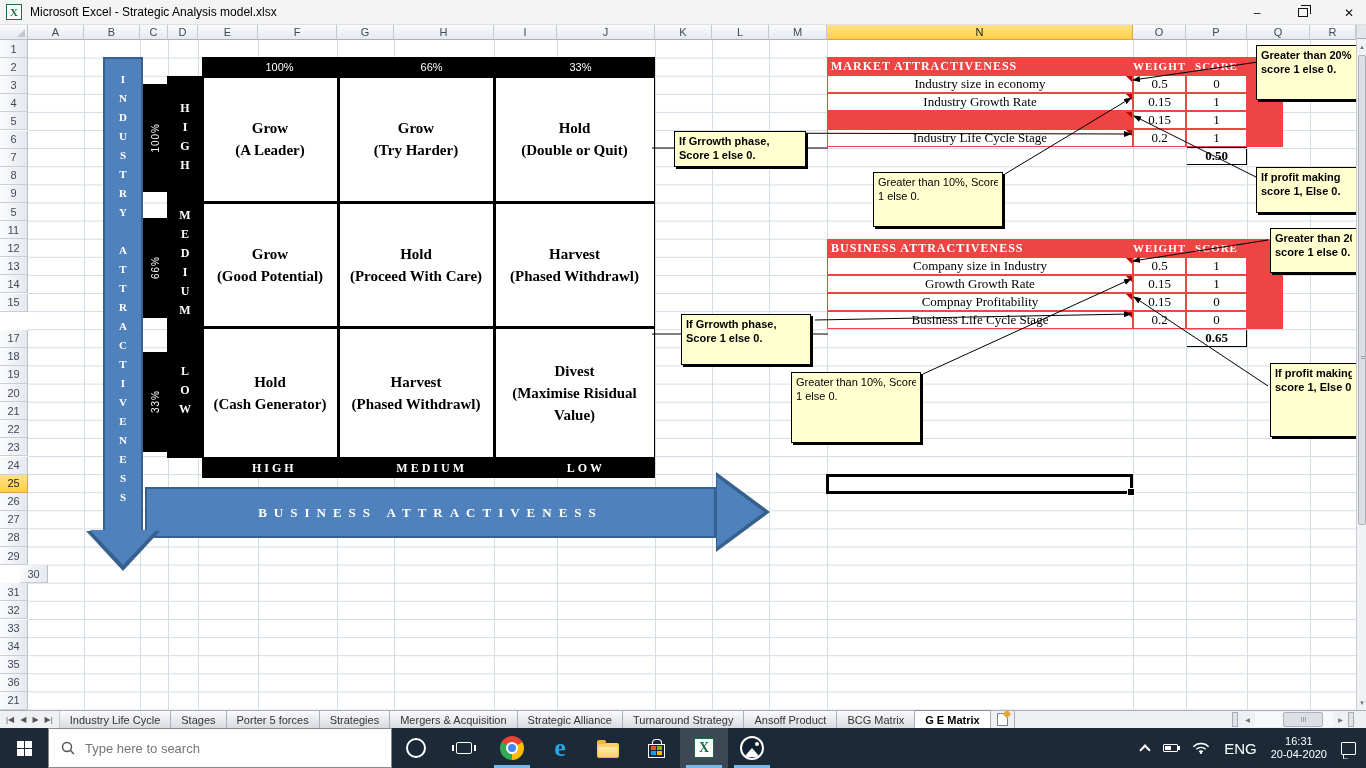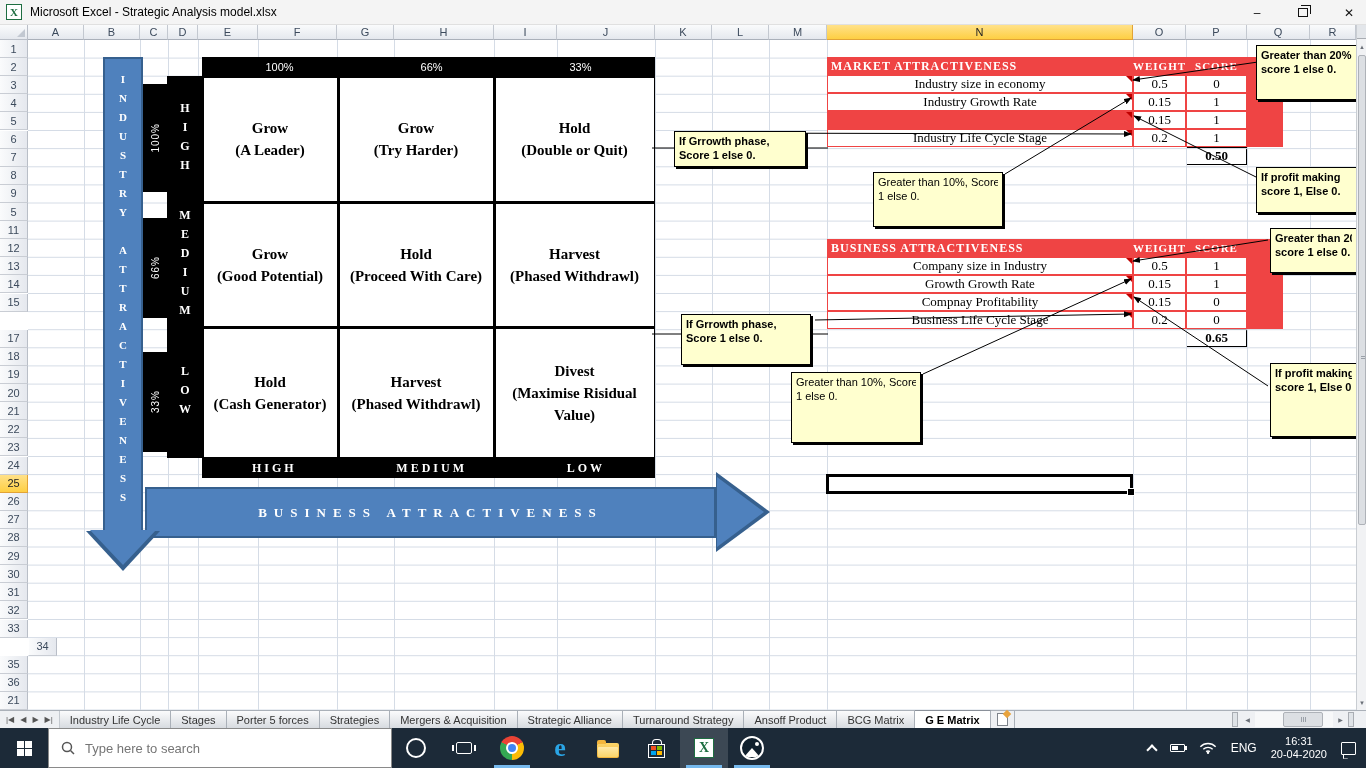--- a/index.html
+++ b/index.html
@@ -126,21 +126,21 @@
   .excelic{position:relative;width:20px;height:20px;background:#fff;border:1px solid #1e6e41;display:flex;align-items:center;justify-content:center;}
   .excelic span{color:#1e6e41;font:bold 14px "Liberation Serif",serif;}
   .photos{position:relative;width:24px;height:24px;border:2px solid #fff;border-radius:50%;background:#10202e;overflow:hidden;}
   .photos::before{content:"";position:absolute;left:2px;bottom:1px;border-left:8px solid transparent;border-right:8px solid transparent;border-bottom:9px solid #fff;}
   .photos::after{content:"";position:absolute;right:3px;top:4px;width:4px;height:4px;border-radius:50%;background:#fff;}
   .tray{margin-left:auto;display:flex;align-items:center;gap:14px;padding-right:10px;}
   .chev{width:8px;height:8px;border-left:2px solid #fff;border-top:2px solid #fff;transform:rotate(45deg);margin-top:4px;}
   .batt{position:relative;width:15px;height:8px;border:1px solid #fff;border-radius:1px;}
   .batt::before{content:"";position:absolute;right:-3px;top:1px;width:2px;height:4px;background:#fff;}
   .batt::after{content:"";position:absolute;left:1px;top:1px;width:6px;height:4px;background:#fff;}
-  .lang{font-size:12px;}
+  .lang{font-size:15px;}
   .clock{font-size:11px;text-align:center;line-height:13px;}
   .bubble{position:relative;width:15px;height:13px;border:1.5px solid #fff;border-radius:1px;}
   .bubble::after{content:"";position:absolute;left:1px;bottom:-5px;width:4px;height:4px;border-left:1.5px solid #fff;border-bottom:1.5px solid #fff;clip-path:polygon(0 0,0 100%,100% 100%);}
 </style>
 </head>
 <body>
 
 <div class="screen">
 
   <div class="titlebar">
@@ -199,25 +199,25 @@
       <div class="rowhdr" style="top: 384.1px; height: 18.1px; z-index: 6;">20</div>
       <div class="rowhdr" style="top: 402.2px; height: 18.1px; z-index: 6;">21</div>
       <div class="rowhdr" style="top: 420.3px; height: 18.1px; z-index: 6;">22</div>
       <div class="rowhdr" style="top: 438.4px; height: 18.1px; z-index: 6;">23</div>
       <div class="rowhdr" style="top: 456.5px; height: 18.1px; z-index: 6;">24</div>
       <div class="rowhdr sel" style="top: 474.6px; height: 18.1px; z-index: 6;">25</div>
       <div class="rowhdr" style="top: 492.7px; height: 18.1px; z-index: 6;">26</div>
       <div class="rowhdr" style="top: 510.8px; height: 18.1px; z-index: 6;">27</div>
       <div class="rowhdr" style="top: 528.9px; height: 18.1px; z-index: 6;">28</div>
       <div class="rowhdr" style="top: 547px; height: 18.1px; z-index: 6;">29</div>
-      <div class="rowhdr" style="top: 565.1px; height: 18.1px; z-index: 6;">30</div>
+      <div class="rowhdr" style="top: 565.1px; height: 18.1px; z-index: 6; margin-left: 20px;">30</div>
       <div class="rowhdr" style="top: 583.2px; height: 18.1px; z-index: 6;">31</div>
       <div class="rowhdr" style="top: 601.3px; height: 18.1px; z-index: 6;">32</div>
       <div class="rowhdr" style="top: 619.5px; height: 18.1px; z-index: 6;">33</div>
-      <div class="rowhdr" style="top: 637.6px; height: 18.1px; z-index: 6; margin-left: 29px;">34</div>
+      <div class="rowhdr" style="top: 637.6px; height: 18.1px; z-index: 6;">34</div>
       <div class="rowhdr" style="top: 655.7px; height: 18.1px; z-index: 6;">35</div>
       <div class="rowhdr" style="top: 673.8px; height: 18.1px; z-index: 6;">36</div>
       <div class="rowhdr" style="top: 691.9px; height: 18.1px; z-index: 6;">21</div>
     </div>
 
   <svg class="lines" id="gridsvg" width="1366" height="768" style="z-index:1">
       <line x1="84.5" y1="40" x2="84.5" y2="710" stroke="#d5dce6" stroke-width="1"></line>
       <line x1="140.5" y1="40" x2="140.5" y2="710" stroke="#d5dce6" stroke-width="1"></line>
       <line x1="168.5" y1="40" x2="168.5" y2="710" stroke="#d5dce6" stroke-width="1"></line>
       <line x1="198.5" y1="40" x2="198.5" y2="710" stroke="#d5dce6" stroke-width="1"></line>

